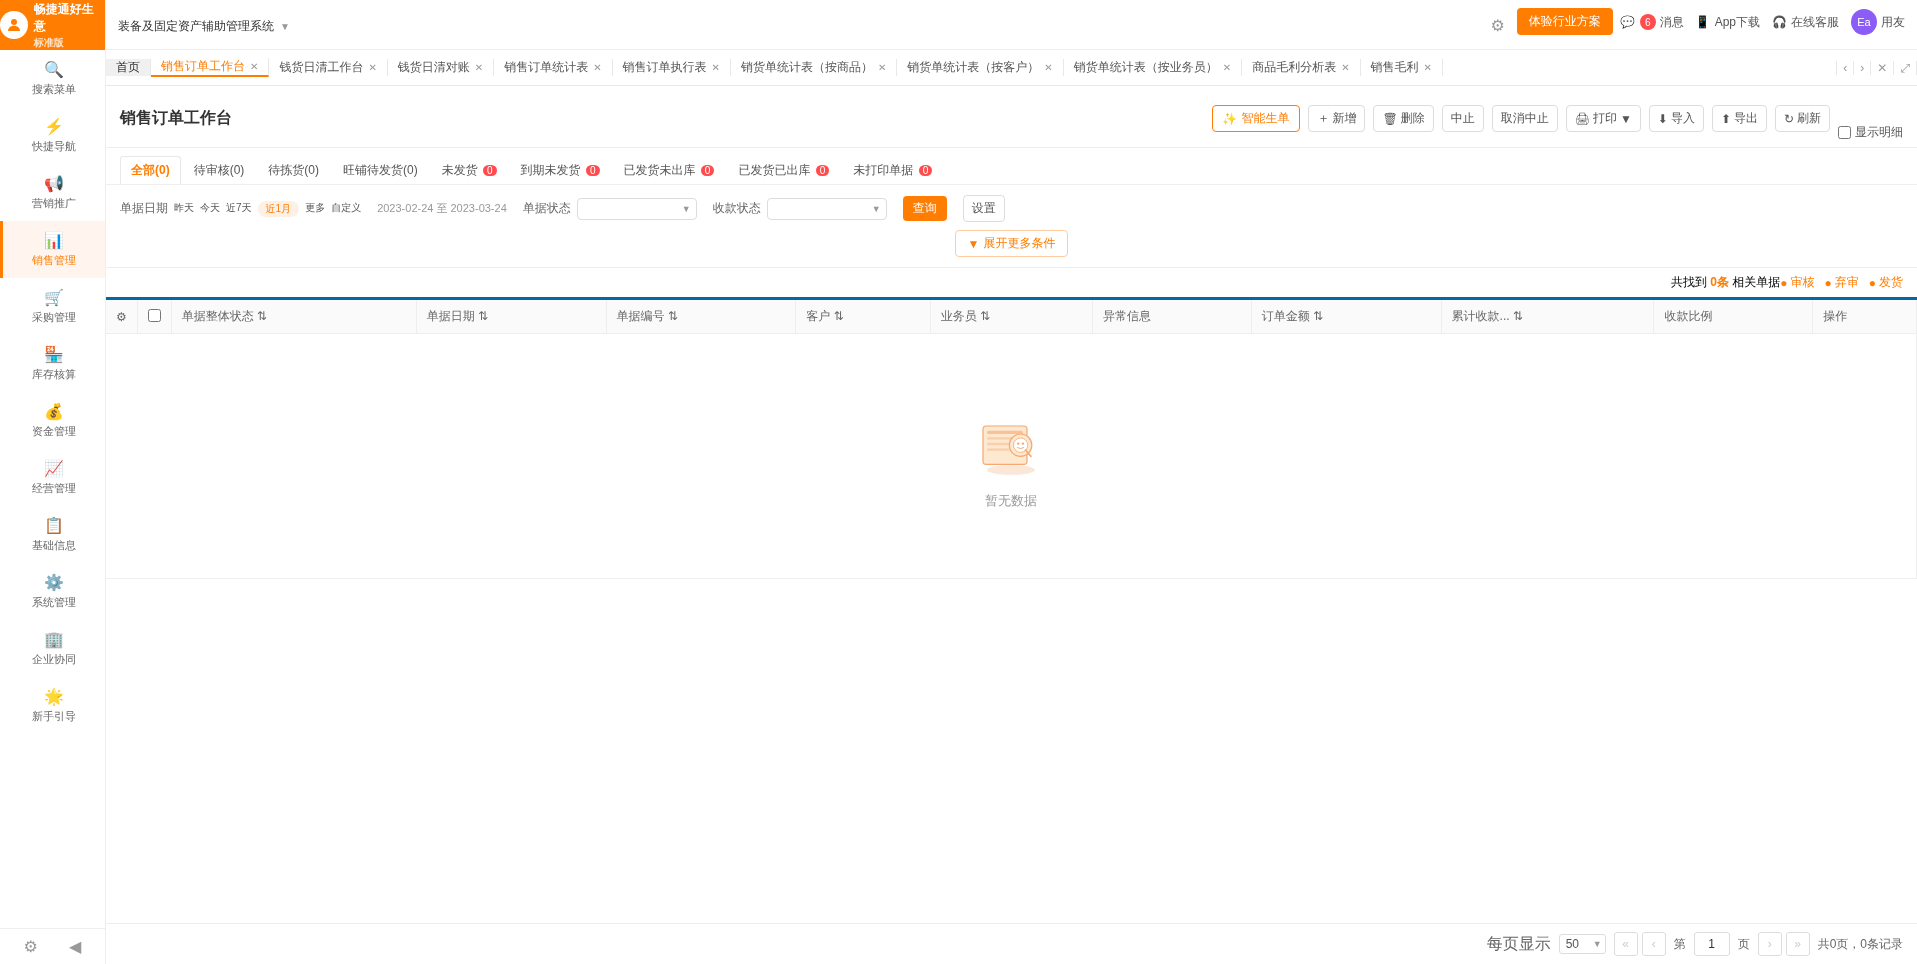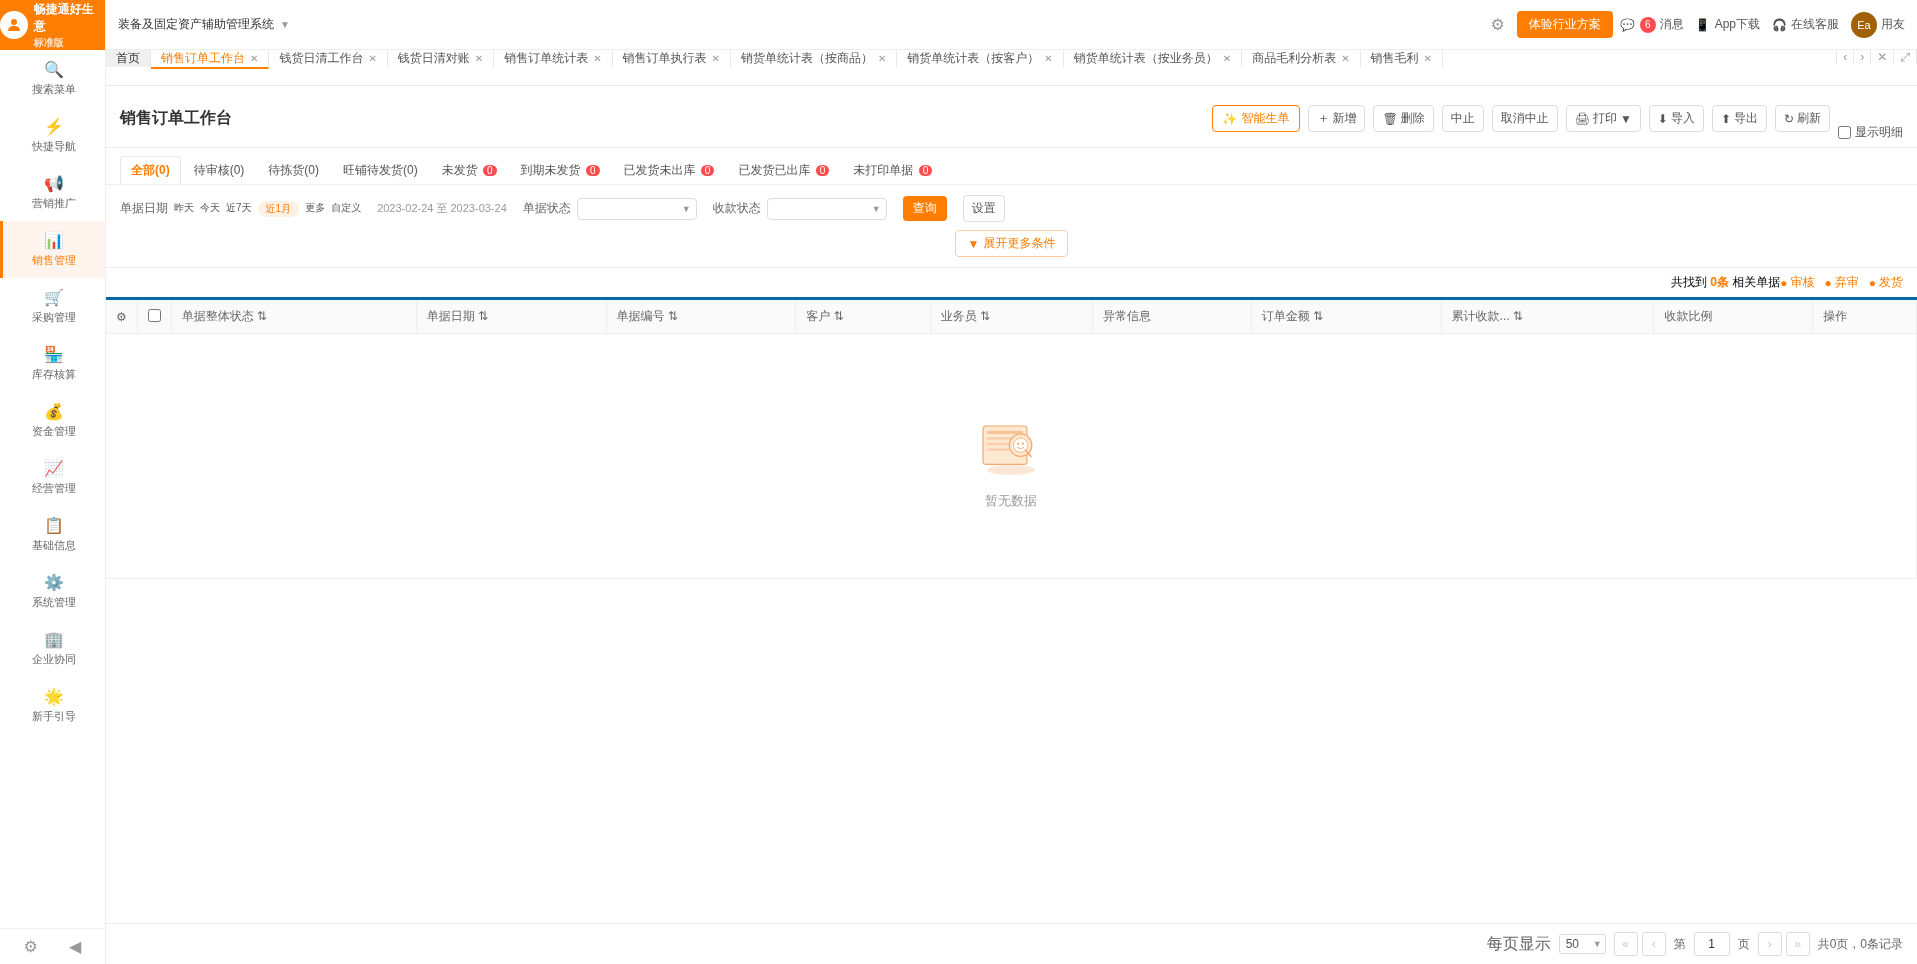--- a/index.html
+++ b/index.html
@@ -18,33 +18,33 @@
     .sidebar-item-icon { font-size: 16px; margin-bottom: 3px; }
     .sidebar-item-label { font-size: 11px; text-align: center; }
 
     .sidebar-bottom { display: flex; align-items: center; justify-content: space-around; padding: 8px; border-top: 1px solid #eee; }
     .sidebar-bottom-btn { cursor: pointer; color: #999; font-size: 16px; }
 
     
     .main { flex: 1; display: flex; flex-direction: column; overflow: hidden; }
 
     
-    .topbar { height: 50px; background: #fff; display: flex; align-items: center; padding: 0 12px; border-bottom: 1px solid #eee; flex-shrink: 0; gap: 8px; }
+    .topbar { height: 50px; background: #fff; display: flex; align-items: flex-end; padding: 14px 12px; border-bottom: 1px solid #eee; flex-shrink: 0; gap: 8px; }
     .topbar-title { font-size: 13px; color: #333; flex: 1; display: flex; align-items: center; gap: 6px; }
     .topbar-dropdown-icon { color: #999; font-size: 10px; }
     .topbar-settings { color: #999; font-size: 16px; cursor: pointer; margin-right: 4px; }
     .topbar-experience-btn { background: #ff7d00; color: #fff; border: none; border-radius: 4px; padding: 5px 12px; cursor: pointer; font-size: 12px; margin-right: auto; }
 
     .topbar-right { display: flex; align-items: center; gap: 12px; color: #555; }
     .topbar-right-item { display: flex; align-items: center; gap: 4px; cursor: pointer; font-size: 12px; }
     .badge { background: #ff4d4f; color: #fff; border-radius: 50%; width: 16px; height: 16px; font-size: 10px; display: flex; align-items: center; justify-content: center; }
-    .user-avatar { width: 26px; height: 26px; border-radius: 50%; background: #a16207; color: #fff; display: flex; align-items: center; justify-content: center; font-size: 11px; }
-
-    
-    .tabbar { height: 36px; background: #fff; display: flex; align-items: flex-start; border-bottom: 1px solid #e8e8e8; flex-shrink: 0; overflow: hidden; }
+    .user-avatar { width: 26px; height: 26px; border-radius: 50%; background: #8b5cf6; color: #fff; display: flex; align-items: center; justify-content: center; font-size: 11px; }
+
+    
+    .tabbar { height: 36px; background: #fff; display: flex; align-items: center; border-bottom: 1px solid #e8e8e8; flex-shrink: 0; overflow: hidden; }
     .tab { display: flex; align-items: center; padding: 0 10px; gap: 5px; cursor: pointer; color: #555; border-right: 1px solid #e8e8e8; white-space: nowrap; font-size: 12px; flex-shrink: 0; }
     .tab.active { background: #fff; color: #ff7d00; border-bottom: 2px solid #ff7d00; }
     .tab.home { background: #f0f0f0; color: #333; }
     .tab-close { color: #999; font-size: 10px; cursor: pointer; }
     .tabbar-arrows { display: flex; align-items: center; margin-left: auto; border-left: 1px solid #e8e8e8; }
     .tabbar-arrow { padding: 0 6px; cursor: pointer; color: #999; height: 100%; display: flex; align-items: center; border-right: 1px solid #e8e8e8; }
 
     
     .content { flex: 1; display: flex; flex-direction: column; overflow: hidden; background: #f5f5f5; }
 

